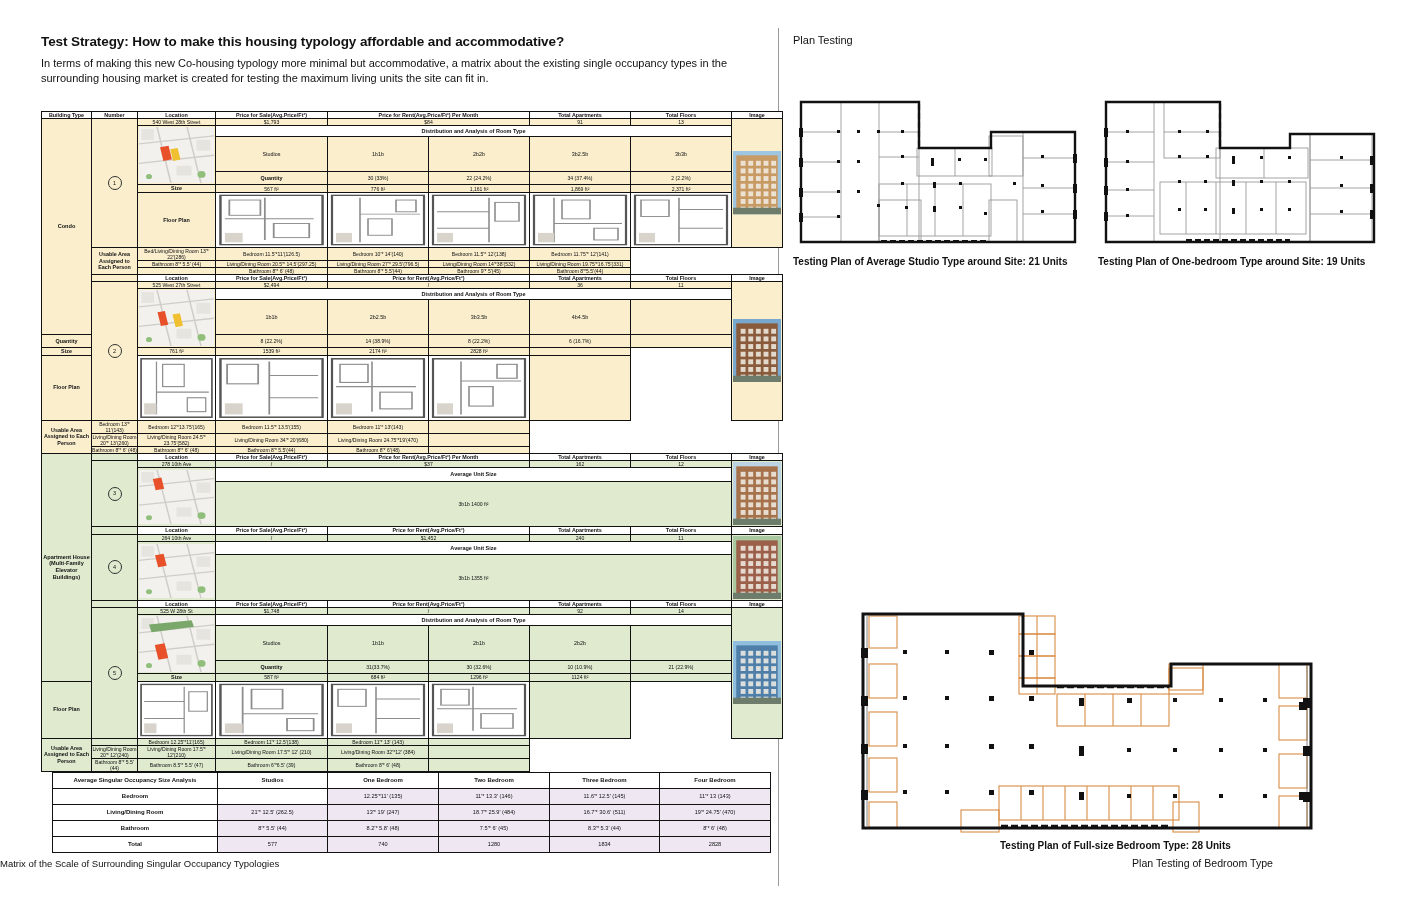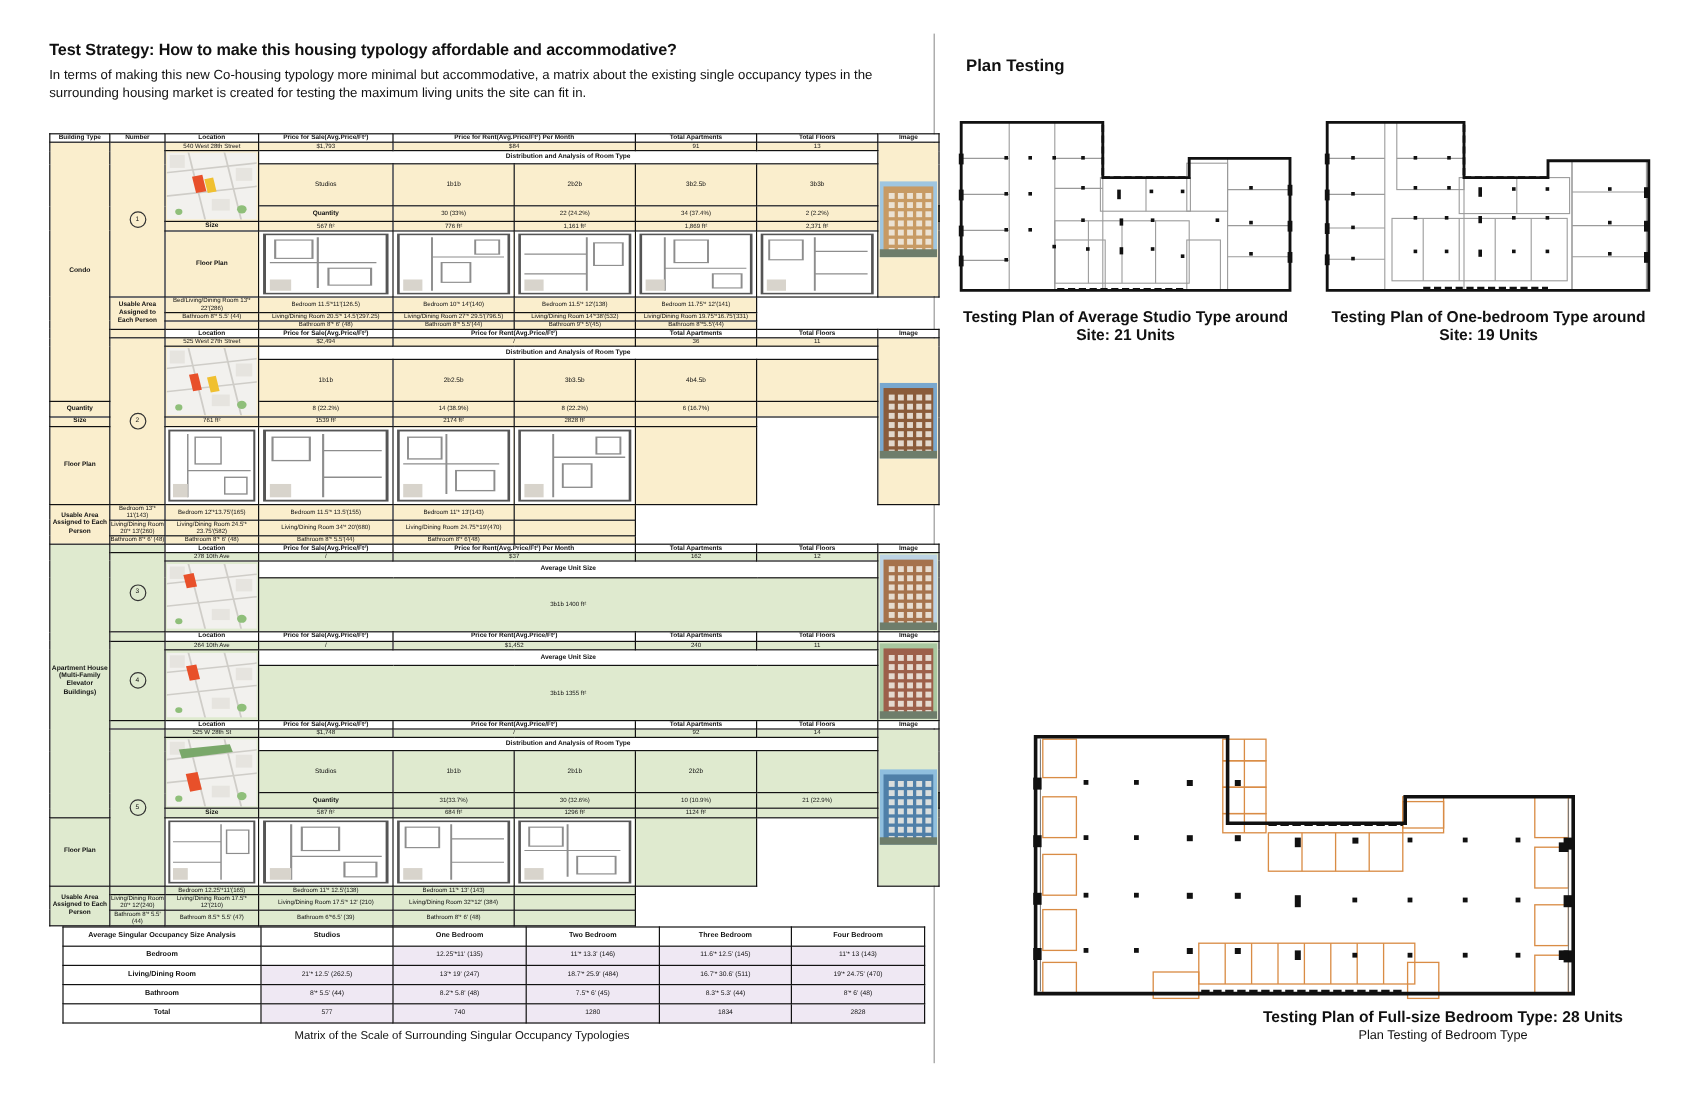--- a/index.html
+++ b/index.html
@@ -46,29 +46,29 @@
   .fpimg{width:100%;height:100%;display:block;}
 
   
   .summary{position:absolute;left:52px;top:772px;width:718px;border-collapse:collapse;
            table-layout:fixed;font-size:5.6px;}
   .summary td{border:0.7px solid #111;text-align:center;height:13px;line-height:1.1;}
   .summary .hd{font-weight:bold;font-size:6px;background:#fff;}
   .summary .rl{font-weight:bold;font-size:6px;background:#fff;}
   .lav{background:#efe8f3;}
 
-  .leftcap{position:absolute;left:0;top:858px;width:770px;text-align:center;font-size:9.5px;}
+  .leftcap{position:absolute;left:0;top:858px;width:770px;text-align:left;font-size:9.5px;}
 
   
   .right{position:absolute;left:793px;top:34px;width:610px;}
-  h2.rtitle{font-size:14px;font-weight:bold;margin:12px;}
+  h2.rtitle{font-size:11px;font-weight:normal;margin:0;}
   .plan-top{position:absolute;left:793px;top:92px;width:600px;height:162px;}
   .plan-a{position:absolute;left:0px;top:0px;width:290px;height:158px;}
   .plan-b{position:absolute;left:305px;top:0px;width:285px;height:158px;}
-  .cap-sm{position:absolute;font-size:13px;font-weight:bold;text-align:center;}
+  .cap-sm{position:absolute;font-size:10px;font-weight:bold;text-align:left;}
   .cap-md{position:absolute;font-size:10.6px;text-align:center;}
   .para{position:absolute;font-size:10.6px;line-height:1.35;}
   .plan-big{position:absolute;left:851px;top:606px;width:540px;height:232px;}
 </style>
 </head>
 <body>
 
 <div class="board">
 
   <div class="vdiv"></div>

